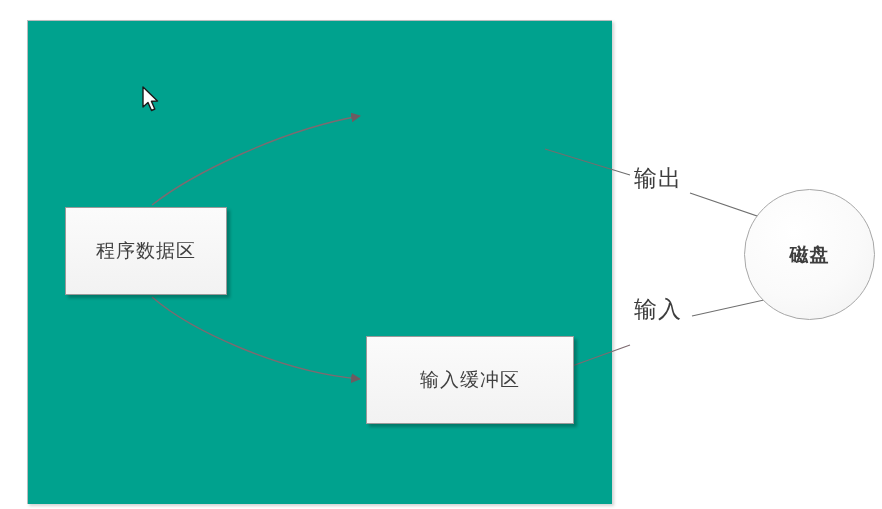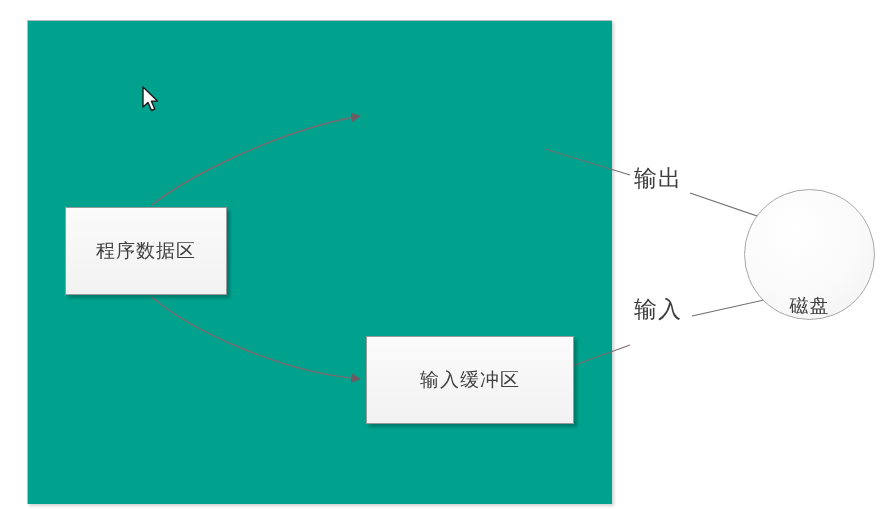--- a/index.html
+++ b/index.html
@@ -69,26 +69,27 @@
   
   #node-disk {
     position: absolute;
     left: 744px; top: 189px;
     width: 131px; height: 131px;
     border-radius: 50%;
     background: radial-gradient(circle at 38% 32%, #ffffff 0%, #fafafa 55%, #f1f1f1 100%);
     border: 1px solid #a7a7a7;
     box-sizing: border-box;
     display: flex;
-    align-items: flex-end;
+    align-items: center;
     justify-content: center;
     color: #3d3d3d;
     font-size: 19px;
     letter-spacing: 1px;
     font-family: "DejaVu Sans", "Liberation Sans", sans-serif;
+    font-weight: bold;
   }
   
   .edge-label {
     position: absolute;
     color: #3d3d3d;
     font-size: 23px;
     letter-spacing: 1px;
     background: #ffffff;
     padding: 1px 3px;
     font-family: "DejaVu Sans", "Liberation Sans", sans-serif;

